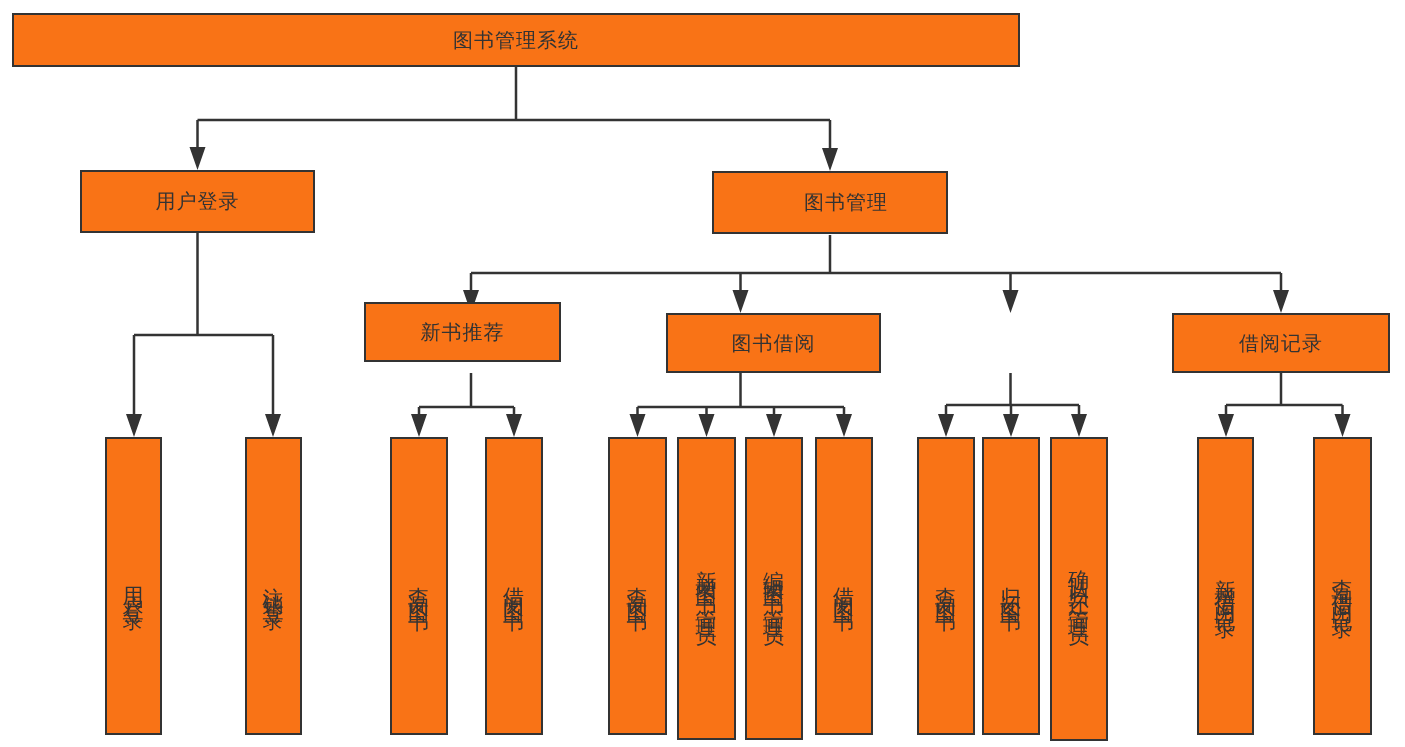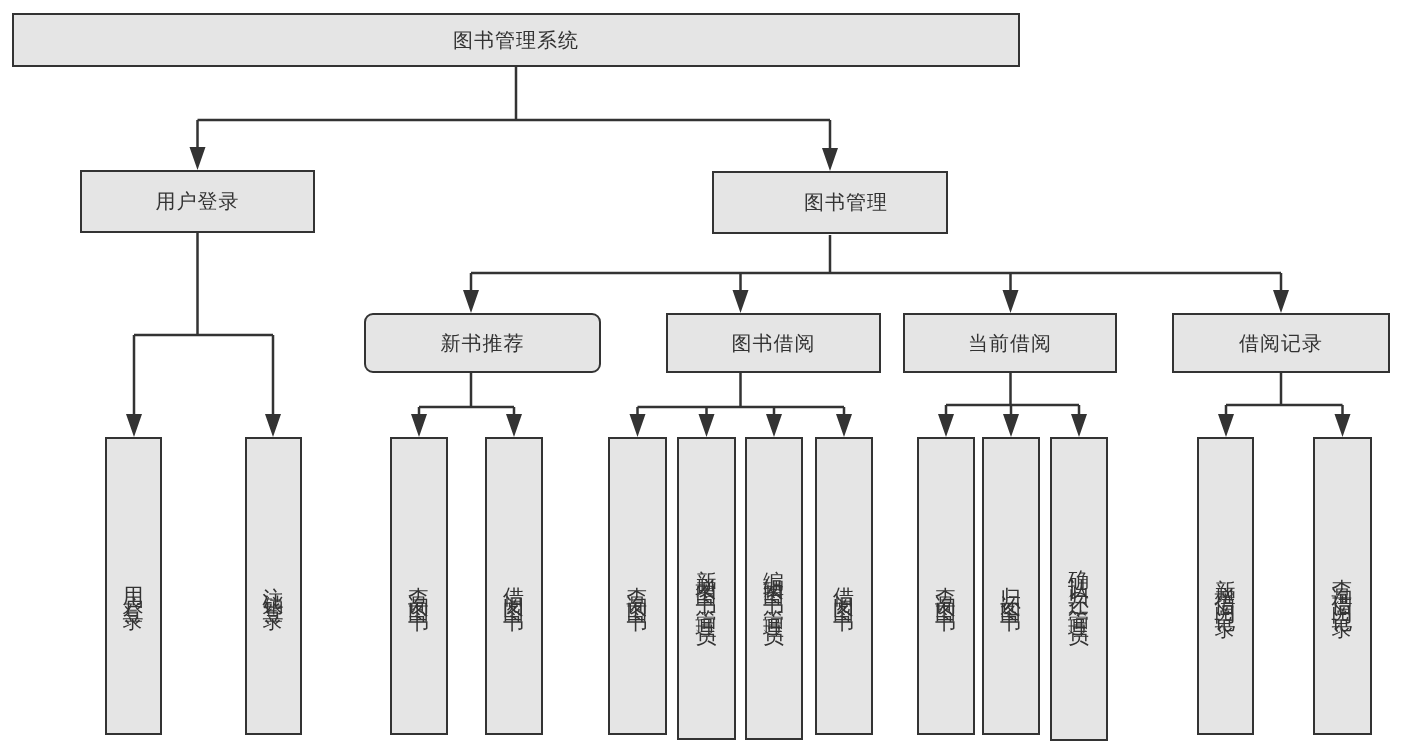--- a/index.html
+++ b/index.html
@@ -13,21 +13,21 @@
   }
   .wires {
     position: absolute;
     left: 0; top: 0;
     pointer-events: none;
   }
   .box {
     position: absolute;
     box-sizing: border-box;
     border: 2px solid #333333;
-    background: #e5e5e5;
+    background: #f97316;
     color: #333333;
     display: flex;
     align-items: center;
     justify-content: center;
     font-size: 20px;
     letter-spacing: 1px;
     white-space: nowrap;
     z-index: 2;
   }
   .box.v {
@@ -81,23 +81,22 @@
          M1071 414 H1087 L1079 437 Z
          M1218 414 H1234 L1226 437 Z
          M1334.5 414 H1350.5 L1342.5 437 Z"></path>
   </svg>
 
   <div class="box" style="left:12px; top:13px; width:1008px; height:54px;">图书管理系统</div>
 
   <div class="box" style="left:80px; top:170px; width:235px; height:63px;">用户登录</div>
   <div class="box" style="left:712px; top:171px; width:236px; height:63px;padding-left:32px;">图书管理</div>
 
-  <div class="box" style="left:364px; top:313px; width:237px; height:60px;border-radius:9px;">新书推荐</div>
+  <div class="box" style="left:364px; top:302px; width:197px; height:60px;">新书推荐</div>
   <div class="box" style="left:633px; top:313px; width:215px; height:60px;margin-left:33px;">图书借阅</div>
-  <div class="box" style="left:903px; top:313px; width:214px; height:60px;">当前借阅</div>
   <div class="box" style="left:1172px; top:313px; width:218px; height:60px;">借阅记录</div>
 
   <div class="box v" style="left:105px; top:437px; width:57px; height:298px;">用户登录</div>
   <div class="box v" style="left:245px; top:437px; width:57px; height:298px;">注销登录</div>
 
   <div class="box v" style="left:390px; top:437px; width:58px; height:298px;">查询图书</div>
   <div class="box v" style="left:485px; top:437px; width:58px; height:298px;">借阅图书</div>
 
   <div class="box v" style="left:608px; top:437px; width:59px; height:298px;">查询图书</div>
   <div class="box v" style="left:677px; top:437px; width:59px; height:303px;">新增图书（管理员）</div>

